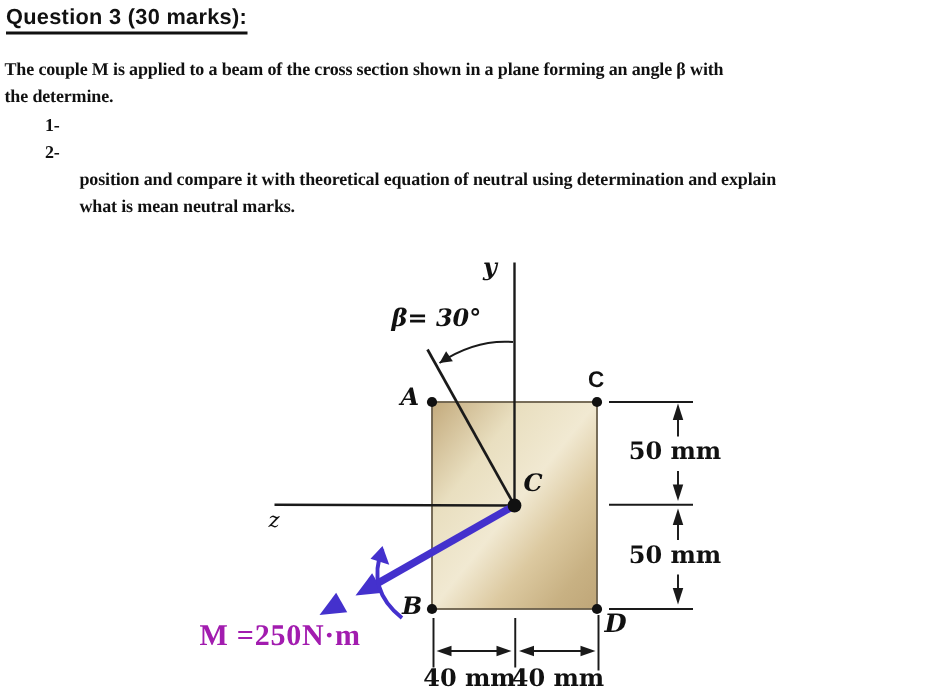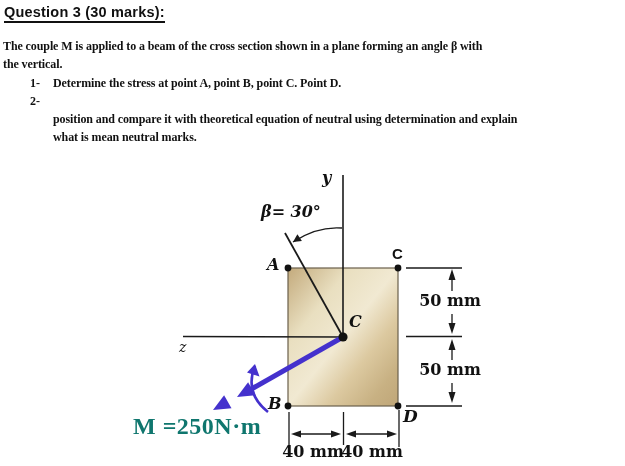--- a/index.html
+++ b/index.html
@@ -27,37 +27,36 @@
     font-size:15px; color:#111; line-height:1;
   }
   .it { font-style:italic; }
   .b  { font-weight:bold; }
   .ctr { transform:translateX(-50%);text-align:center; }
   .sans { font-family:"Liberation Sans", sans-serif; }
 
   .moment-lbl {
     position:absolute; left:133px; top:414px;
     font-family:"Liberation Serif", serif;
-    font-size:24px; font-weight:bold; color:#0f766e;
+    font-size:20px; font-weight:bold; color:#a21caf;
     letter-spacing:0.5px; white-space:nowrap; line-height:1;
   }
 
   svg { position:absolute; left:0; top:0; }
 </style>
 </head>
 <body>
 
 <div id="page">
 
   <div class="title">Question 3 (30 marks):</div>
 
   <div class="bodyline" style="left:3px;  top:39px;">The couple M is applied to a beam of the cross section shown in a plane forming an angle β with</div>
-  <div class="bodyline" style="left:3px;  top:57px;">the vertical.</div>
+  <div class="bodyline" style="left:3px;  top:57px;">the determine.</div>
   <div class="bodyline" style="left:30px; top:76px;">1-</div>
-  <div class="bodyline" style="left:53px; top:76px;">Determine the stress at point A, point B, point C. Point D.</div>
   <div class="bodyline" style="left:30px; top:94px;">2-</div>
   <div class="bodyline" style="left:53px; top:112px;">position and compare it with theoretical equation of neutral using determination and explain</div>
   <div class="bodyline" style="left:53px; top:130px;">what is mean neutral marks.</div>
 
   <svg width="625" height="466" viewBox="0 0 625 466">
     <defs>
       <linearGradient id="secfill" x1="0" y1="0" x2="1" y2="1">
         <stop offset="0" stop-color="#c3aa7c"></stop>
         <stop offset="0.28" stop-color="#e9dfc0"></stop>
         <stop offset="0.5" stop-color="#f1e9d2"></stop>

